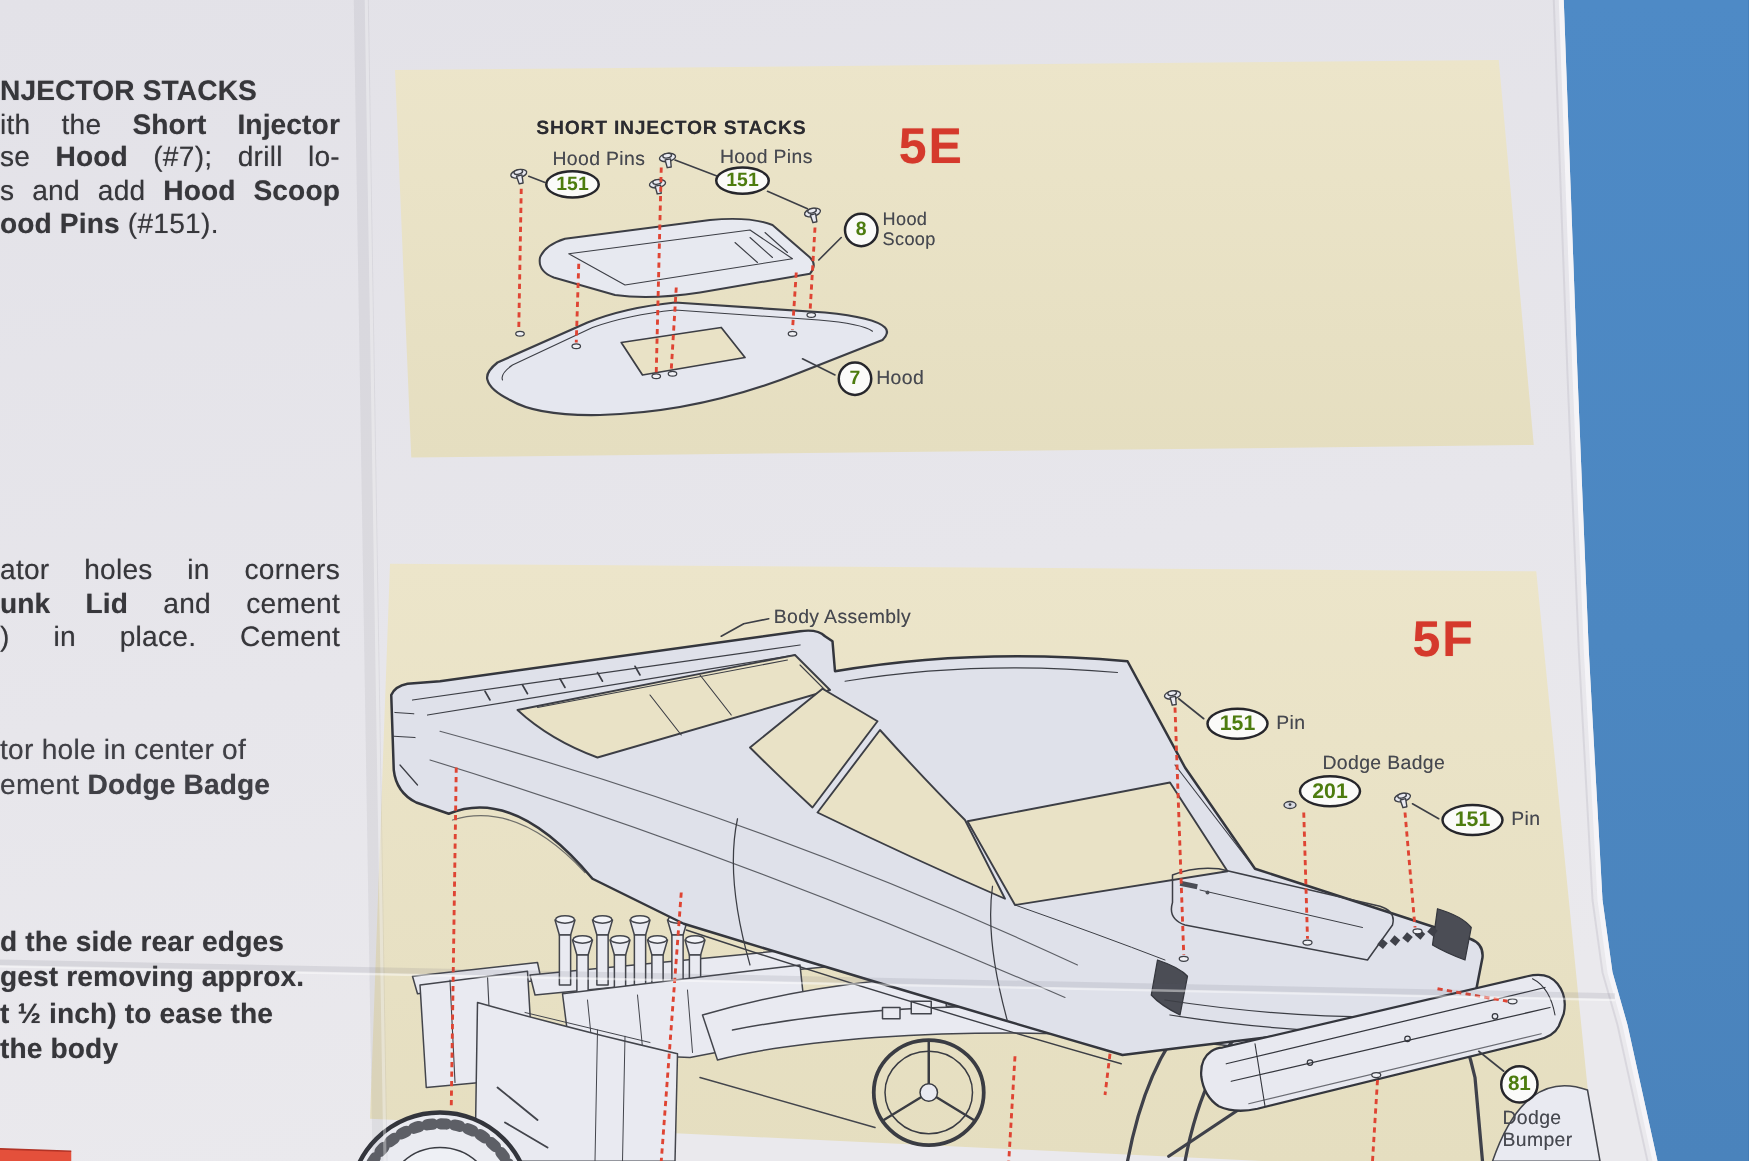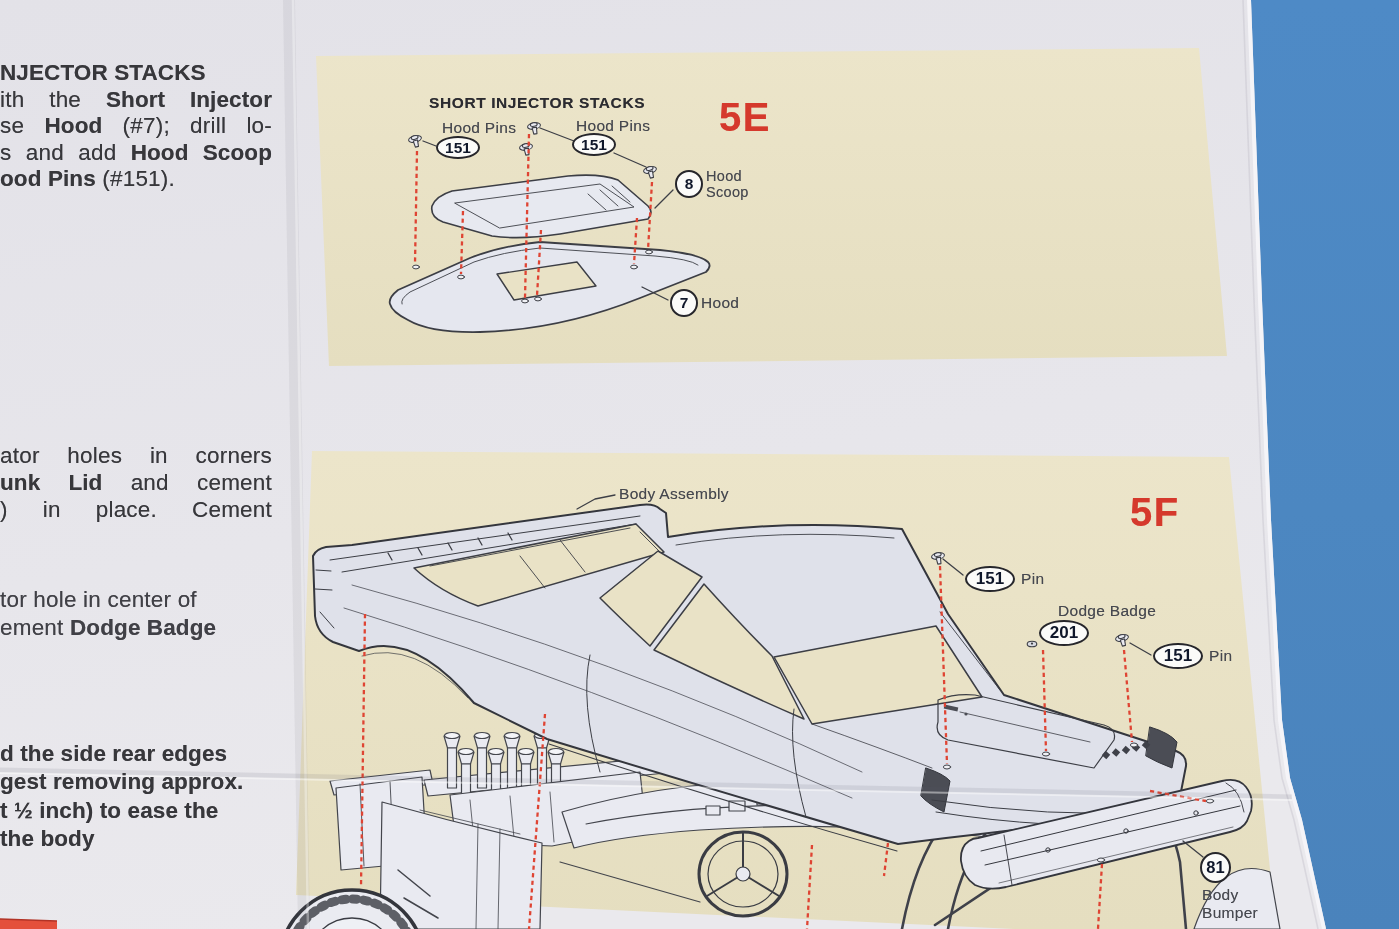--- a/index.html
+++ b/index.html
@@ -24,21 +24,21 @@
   .blk-edges .tline{font-weight:700;line-height:28.4px;white-space:nowrap;letter-spacing:0;}
 
   
   .dlab{position:absolute;color:#46484f;font-size:15.5px;letter-spacing:.3px;
         text-shadow:0 0 .5px rgba(70,72,80,.5);white-space:nowrap;}
   .dtitle{position:absolute;color:#2b2b30;font-weight:700;font-size:15.5px;letter-spacing:.6px;white-space:nowrap;
           text-shadow:0 0 .5px rgba(43,43,48,.5);}
   .steptag{position:absolute;color:#d5392c;font-weight:700;font-size:40px;letter-spacing:1.5px;
            text-shadow:0 0 .6px rgba(213,57,44,.6);}
   .oval,.circ{position:absolute;display:flex;align-items:center;justify-content:center;
-        background:#fbfbf9;border:2.4px solid #26262b;color:#0f172a;font-weight:700;
+        background:#fbfbf9;border:2.4px solid #26262b;color:#4d7c0f;font-weight:700;
         box-sizing:border-box;}
   .oval{border-radius:50%;}
   .circ{border-radius:50%;}
   .o5e{width:44px;height:23px;font-size:15.5px;}
   .o5f{width:50px;height:26px;font-size:17px;}
   .c28{width:28px;height:28px;font-size:15.5px;}
   .c31{width:31px;height:31px;font-size:16.5px;}
   .two-line{line-height:15.5px;}
 </style>
 </head>
@@ -348,18 +348,18 @@
   <div class="dlab" style="left:619px;top:485px;">Body Assembly</div>
   <div class="steptag" style="left:1130px;top:490px;">5F</div>
   <div class="oval o5f" style="left:965px;top:566px;">151</div>
   <div class="dlab" style="left:1021px;top:570px;">Pin</div>
   <div class="dlab" style="left:1058px;top:602px;">Dodge Badge</div>
   <div class="oval o5f" style="left:1039px;top:620px;">201</div>
   <div class="oval o5f" style="left:1153px;top:643px;">151</div>
   <div class="dlab" style="left:1209px;top:647px;">Pin</div>
   <div class="circ c31" style="left:1200px;top:852px;text-align:center;">81</div>
   <div class="dlab two-line" style="left:1202px;top:886px;line-height:17.5px;">
-    <div>Body</div>
+    <div>Dodge</div>
     <div>Bumper</div>
   </div>
 </div>
 
 </div>
 
 </body></html>

